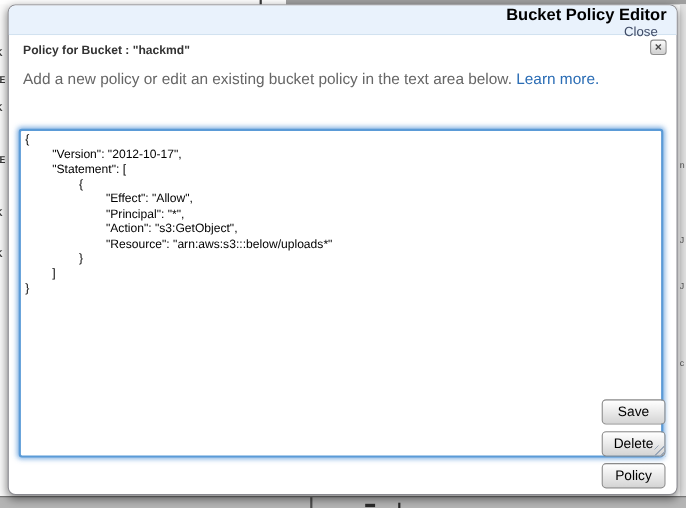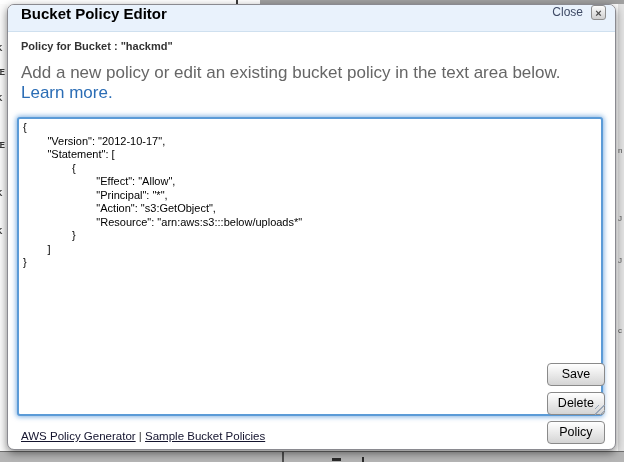--- a/index.html
+++ b/index.html
@@ -36,22 +36,23 @@
     border-radius: 7px;
     box-shadow: 0 3px 9px rgba(0,0,0,0.5);
     box-sizing: border-box;
     z-index: 2;
   }
   .dialog-header {
     height: 26px;
     background: #e9f2fc;
     border-bottom: 1px solid #cfe0ef;
     border-radius: 6px 6px 0 0;
-    display: flex; align-items: flex-start;
+    display: flex; align-items: flex-end;
     padding: 0 9px 0 13px;
+    flex-direction: column;
   }
   .dialog-title {
     font-size: 15px; font-weight: bold; color: #000;
     flex: 1;
   }
   .cancel-link {
     font-size: 12px; color: #3f4b66; text-decoration: none;
     margin-right: 8px; cursor: pointer;
   }
   .x-button {
@@ -62,21 +63,21 @@
     line-height: 12px; text-align: center;
     padding: 0; cursor: pointer;
     font-family: "Liberation Sans", sans-serif;
   }
   .dialog-body { padding: 6px 13px 0 13px; }
   .policy-subtitle {
     font-size: 11px; font-weight: bold; color: #333333;
     margin-top: 2px;
   }
   .policy-desc {
-    font-size: 17px; color: #666666; margin-top: 11px;
+    font-size: 14px; color: #666666; margin-top: 11px;
   }
   .learn-more { color: #2b6db5; text-decoration: none; cursor: pointer; }
 
   
   .policy-editor {
     position: absolute; left: 9px; top: 112px;
     width: 586px; height: 299px;
     box-sizing: border-box;
     background: #ffffff;
     border: 2px solid #5b9bd7;
@@ -169,25 +170,20 @@
 		{
 			"Effect": "Allow",
 			"Principal": "*",
 			"Action": "s3:GetObject",
 			"Resource": "<span class="squiggly">arn:aws:s3</span>:::<span class="squiggly">below</span>/uploads*"
 		}
 	]
 }</div>
   <div class="resize-grip"></div>
 
-  <div class="footer-links">
-    <a>AWS Policy Generator</a>
-    <span class="footer-sep"> <span>|</span> </span>
-    <a>Sample Bucket Policies</a>
-  </div>
 
   <div class="btn-row">
     <button class="btn">Save</button>
     <button class="btn">Delete</button>
     <button class="btn">Policy</button>
   </div>
 
 </div>
 
 </body></html>

